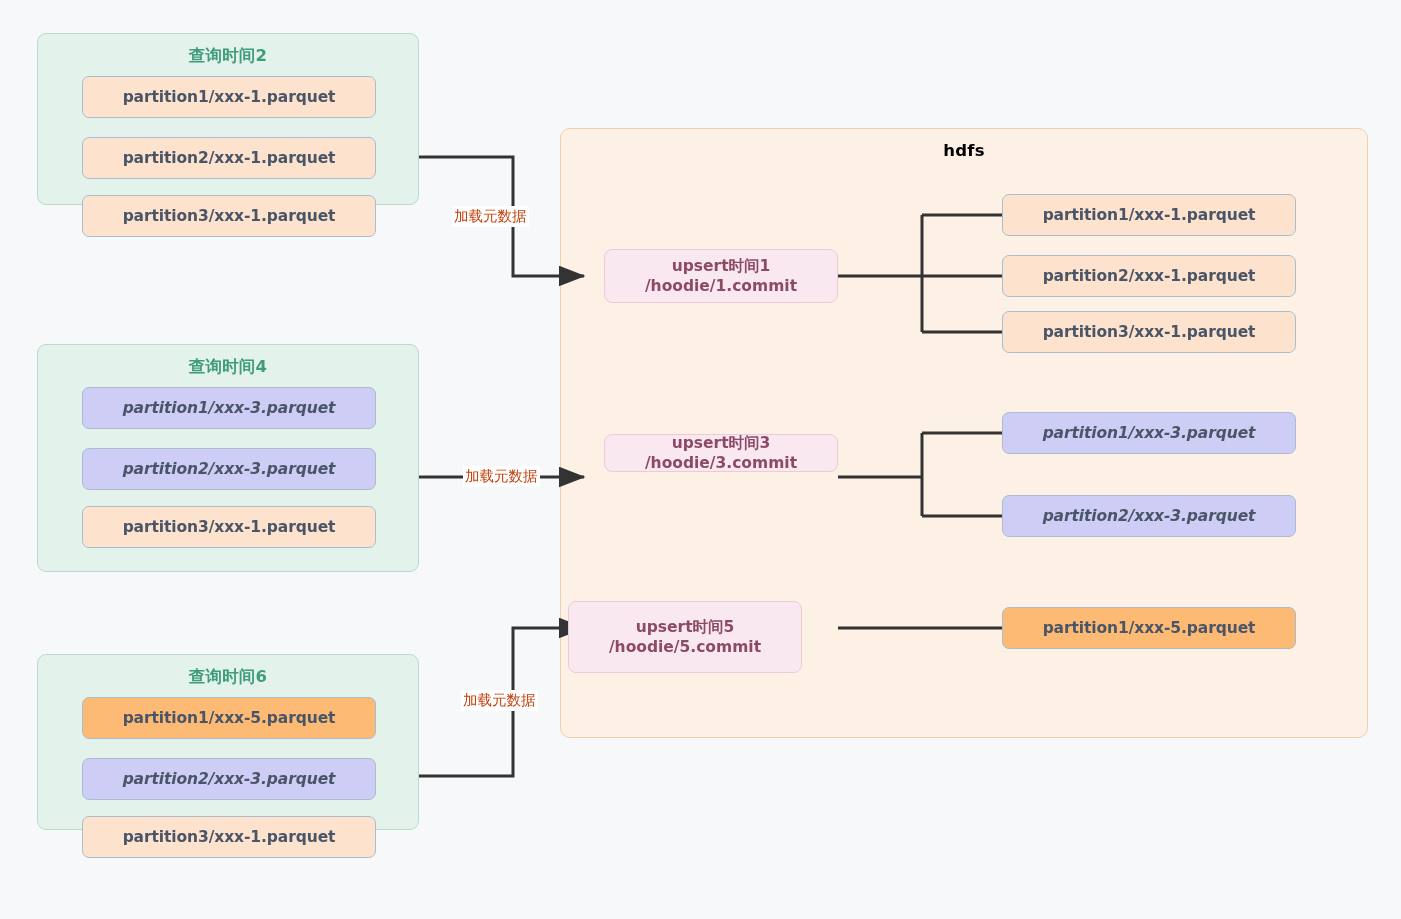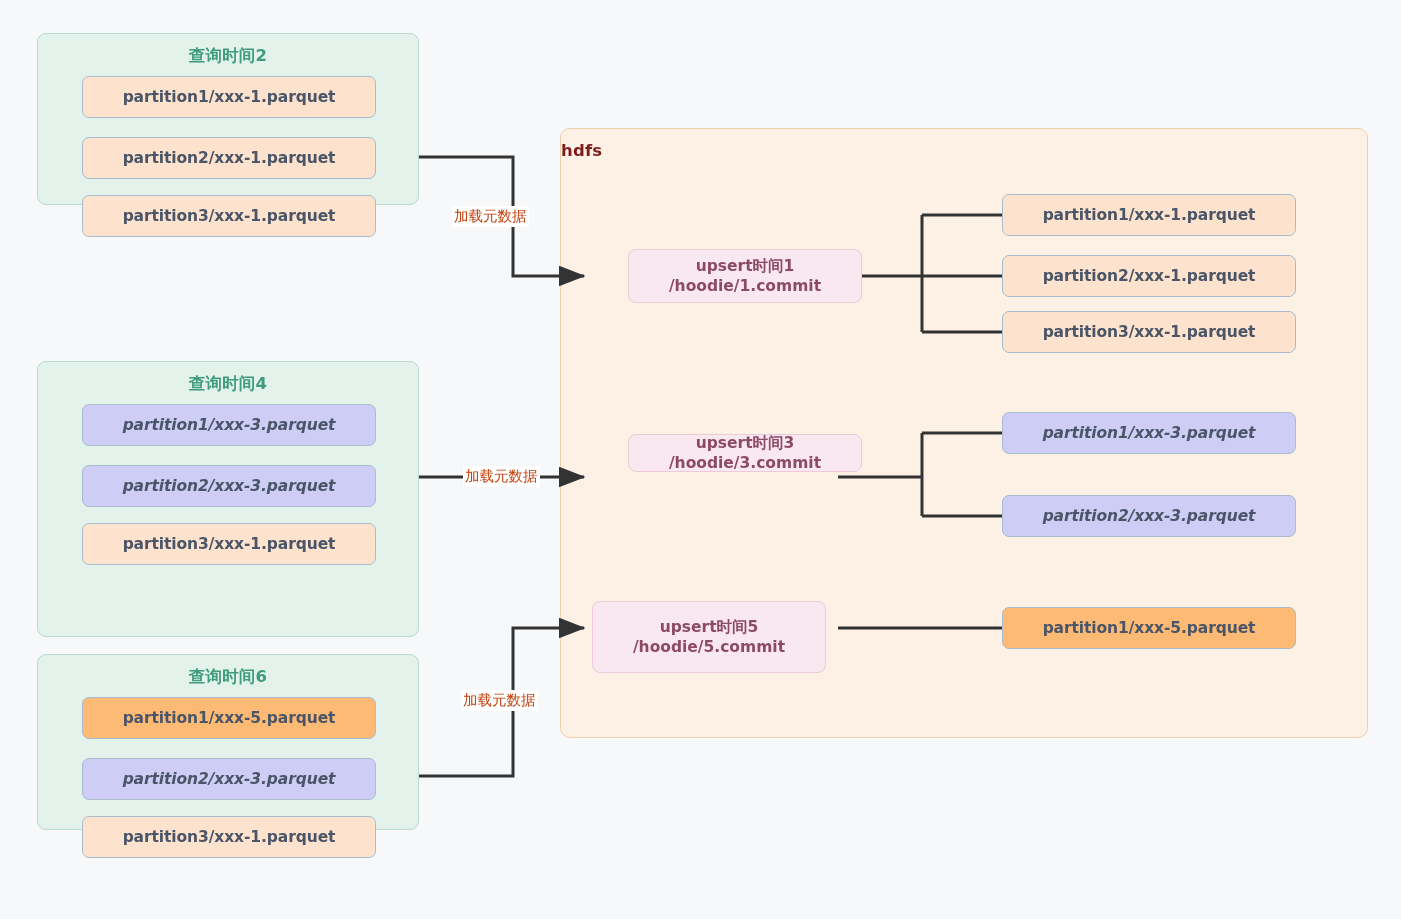--- a/index.html
+++ b/index.html
@@ -81,44 +81,44 @@
     background: #fdf1e5;
     border: 1.8px solid #edcfab;
     border-radius: 10px;
     z-index: 1;
   }
   #hdfs-label {
     position: absolute;
     top: 12px;
     left: 0;
     right: 0;
+    text-align: center;
     font-size: 16.5px;
     font-weight: bold;
-    color: #7f1d1d;
+    color: #000000;
     letter-spacing: 0.2px;
   }
 
   
   .commit-box {
     position: absolute;
     box-sizing: border-box;
     background: #fae8f1;
     border: 1.7px solid #eccada;
     border-radius: 8px;
     display: flex;
     flex-direction: column;
     align-items: center;
     justify-content: center;
     font-size: 15.5px;
     font-weight: bold;
     color: #8d4a66;
     line-height: 1.32;
     white-space: nowrap;
     z-index: 6;
-    margin-left: 24px;
   }
 
   
   .edge-label {
     position: absolute;
     background: #ffffff;
     color: #c2410c;
     font-size: 14.5px;
     padding: 1px 2px;
     white-space: nowrap;
@@ -173,21 +173,21 @@
     </g>
   </svg>
 
   <div class="query-group" style="left:37px; top:33px; width:382px; height:172px;">
     <div class="query-title">查询时间2</div>
     <div class="fbox orange" style="left:44px; top:42px; width:294px; height:42px;">partition1/xxx-1.parquet</div>
     <div class="fbox orange" style="left:44px; top:103px; width:294px; height:42px;">partition2/xxx-1.parquet</div>
     <div class="fbox orange" style="left:44px; top:161px; width:294px; height:42px;">partition3/xxx-1.parquet</div>
   </div>
 
-  <div class="query-group" style="left:37px; top:361px; width:382px; height:276px;">
+  <div class="query-group" style="left:37px; top:344px; width:382px; height:228px;">
     <div class="query-title">查询时间4</div>
     <div class="fbox purple" style="left:44px; top:42px; width:294px; height:42px;">partition1/xxx-3.parquet</div>
     <div class="fbox purple" style="left:44px; top:103px; width:294px; height:42px;">partition2/xxx-3.parquet</div>
     <div class="fbox orange" style="left:44px; top:161px; width:294px; height:42px;">partition3/xxx-1.parquet</div>
   </div>
 
   <div class="query-group" style="left:37px; top:654px; width:382px; height:176px;">
     <div class="query-title">查询时间6</div>
     <div class="fbox green" style="left:44px; top:42px; width:294px; height:42px;">partition1/xxx-5.parquet</div>
     <div class="fbox purple" style="left:44px; top:103px; width:294px; height:42px;">partition2/xxx-3.parquet</div>

